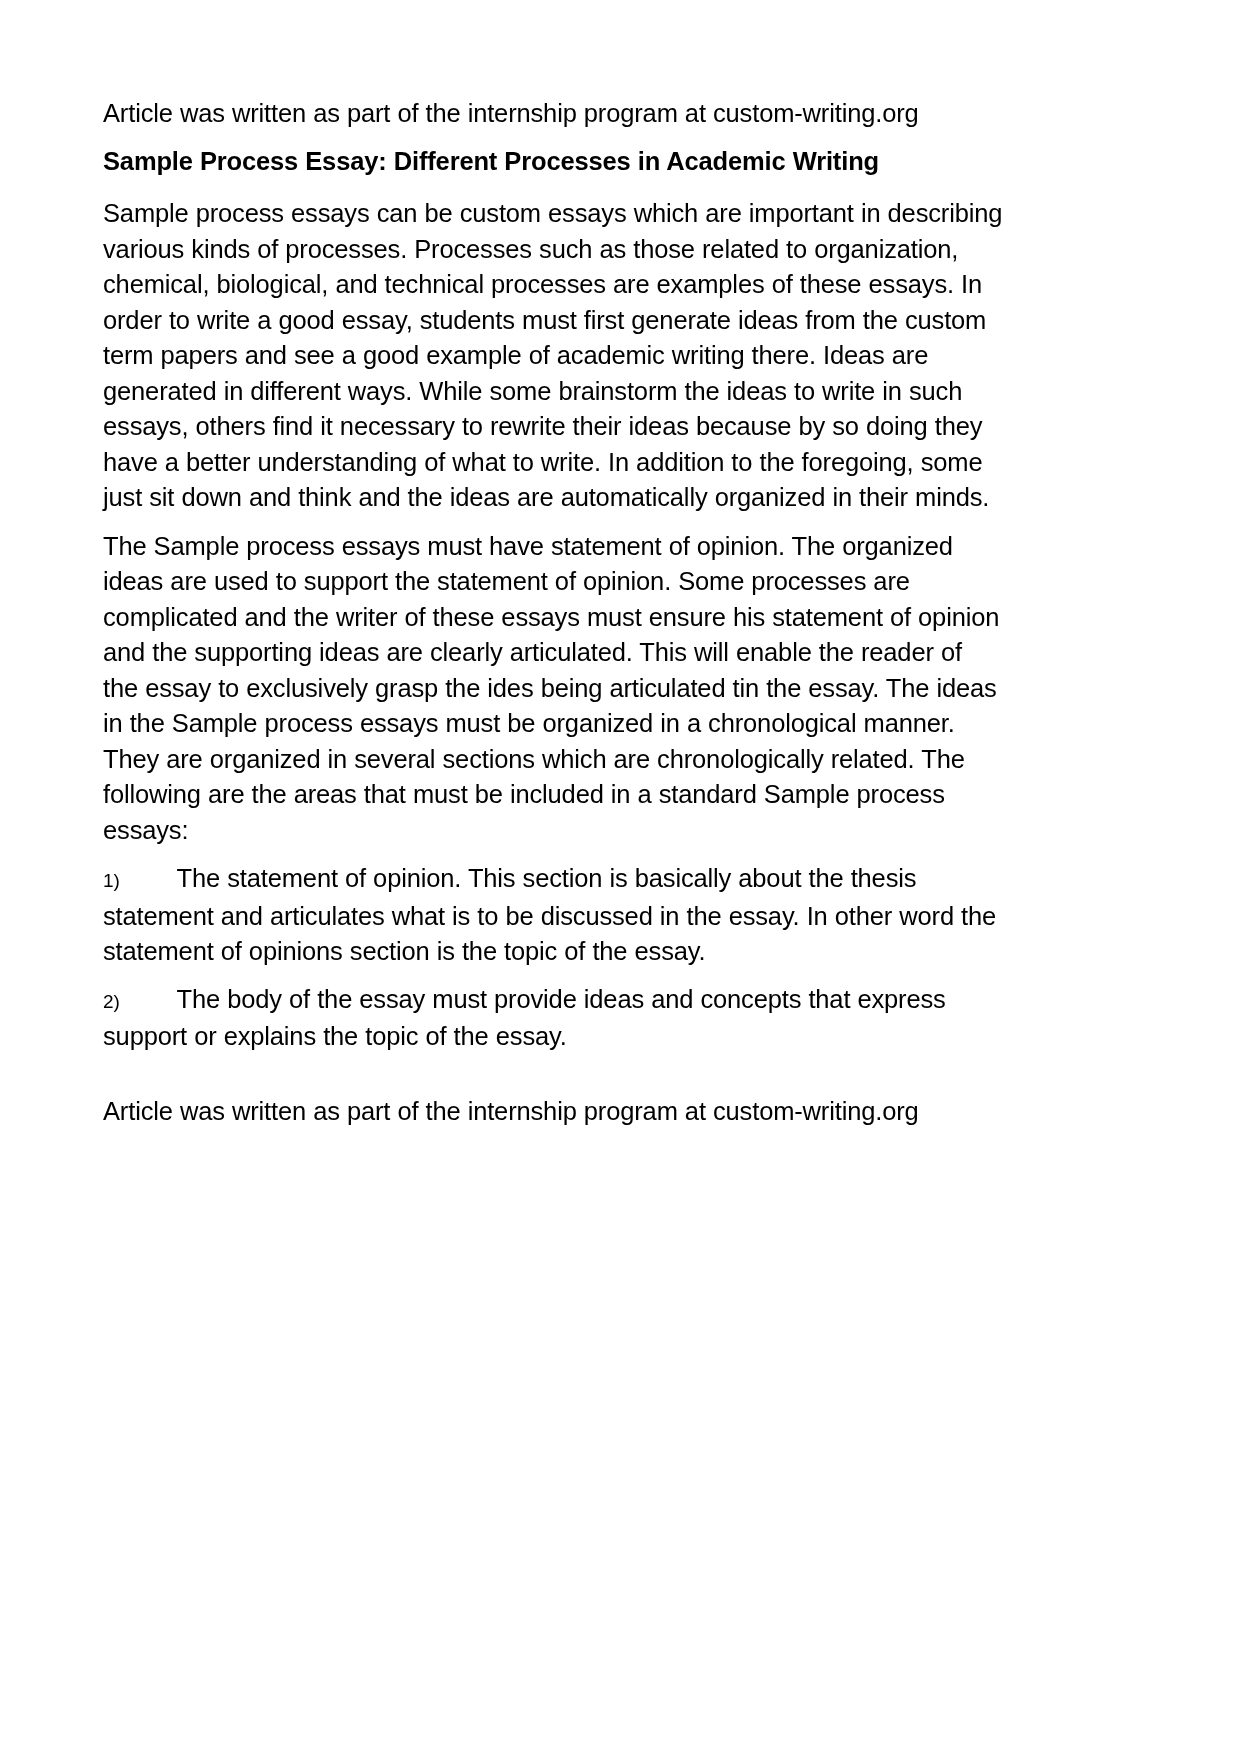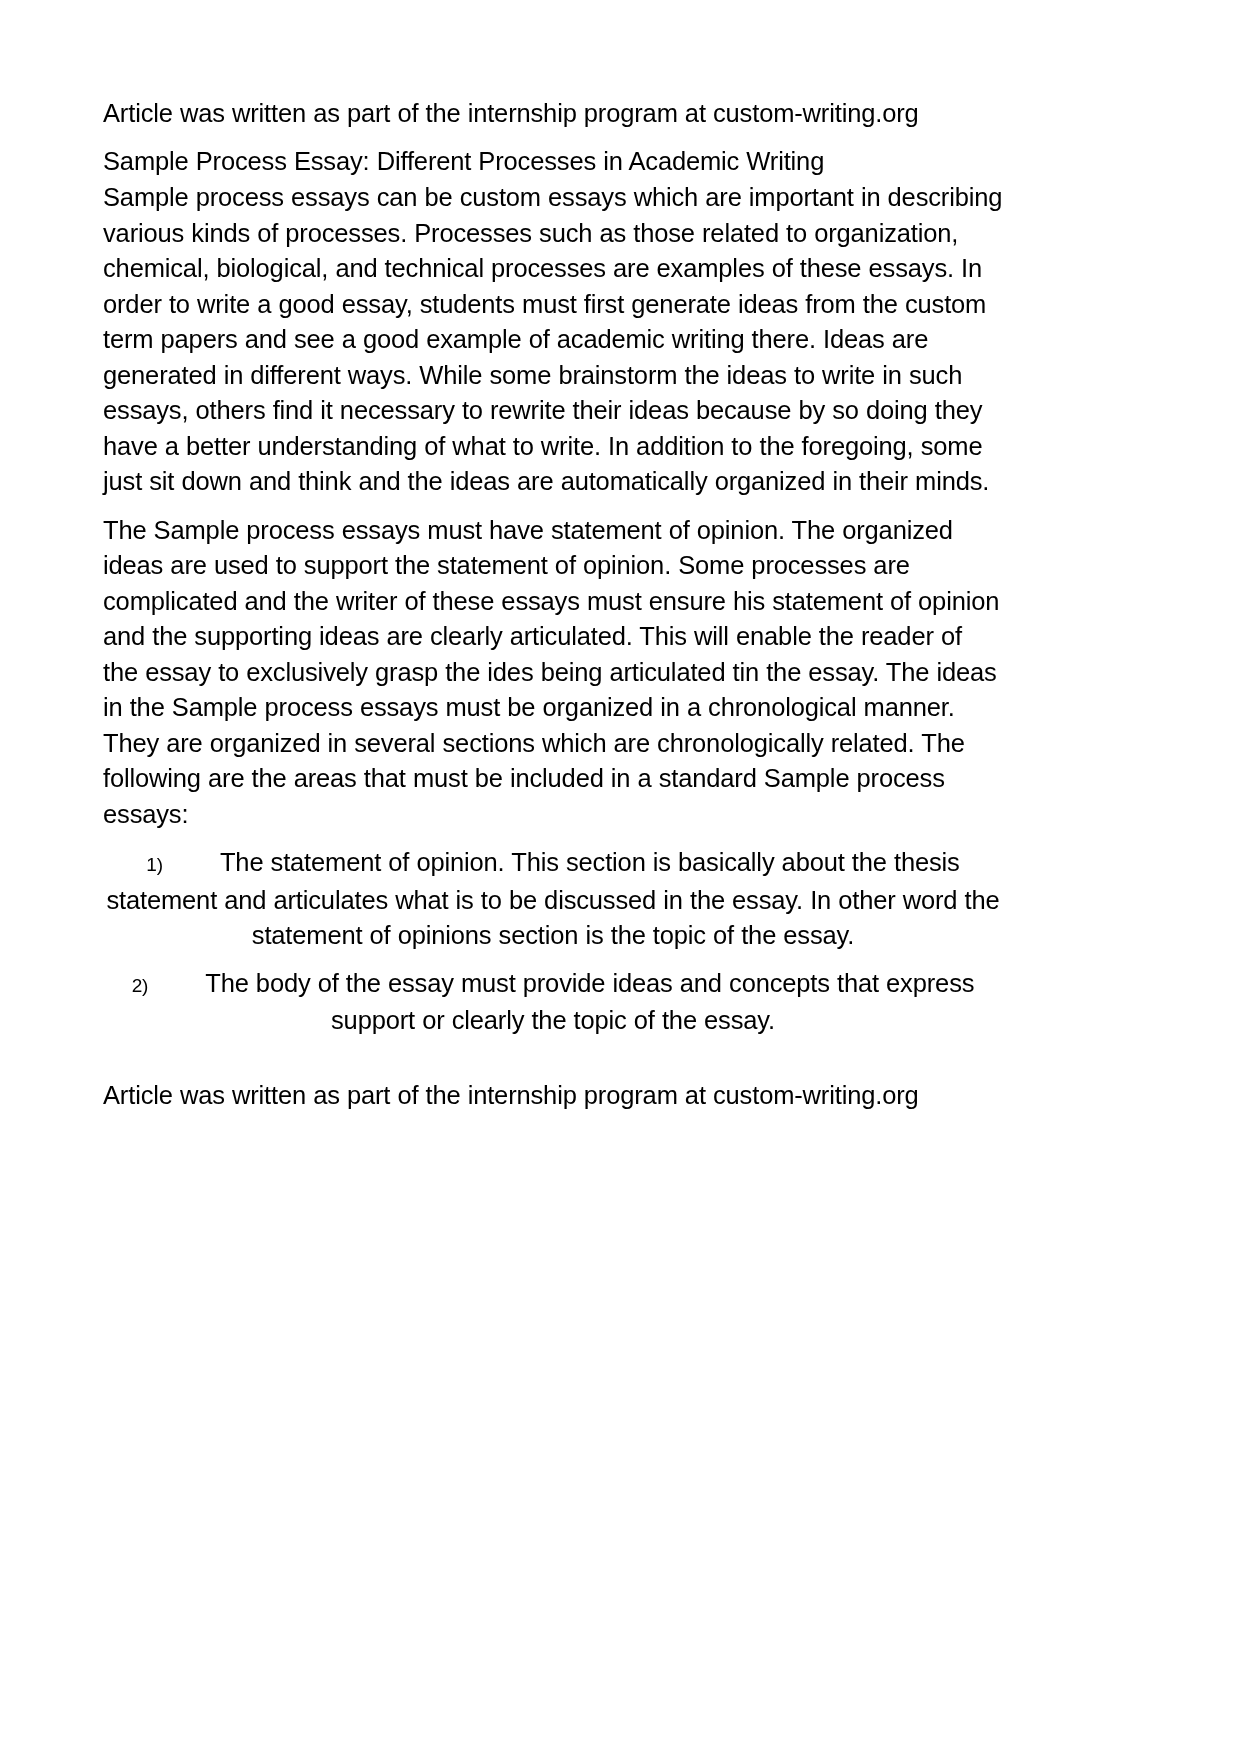--- a/index.html
+++ b/index.html
@@ -29,28 +29,28 @@
     text-align: left;
     letter-spacing: -0.15px;
     word-spacing: 0.2px;
     margin: 0 0 13px 0;
     -webkit-font-smoothing: antialiased;
   }
   .header-line {
     margin-bottom: 12px;
   }
   .title-line {
-    margin-bottom: 1px;
+    margin-bottom: 17px;
+    font-weight: bold;
   }
   .body-para {
     margin-bottom: 13px;
   }
   .list-item {
     margin-bottom: 12px;
-    text-align: center;
   }
   .list-marker {
     font-size: 19px;
     line-height: 35.5px;
     vertical-align: baseline;
   }
   .list-gap {
     display: inline-block;
     width: 57px;
   }
@@ -67,19 +67,19 @@
     <p class="doc-text header-line">Article was written as part of the internship program at custom-writing.org</p>
 
     <p class="doc-text title-line">Sample Process Essay: Different Processes in Academic Writing</p>
 
     <p class="doc-text body-para">Sample process essays can be custom essays which are important in describing various kinds of processes. Processes such as those related to organization, chemical, biological, and technical processes are examples of these essays. In order to write a good essay, students must first generate ideas from the custom term papers and see a good example of academic writing there. Ideas are generated in different ways. While some brainstorm the ideas to write in such essays, others find it necessary to rewrite their ideas because by so doing they have a better understanding of what to write. In addition to the foregoing, some just sit down and think and the ideas are automatically organized in their minds.</p>
 
     <p class="doc-text body-para">The Sample process essays must have statement of opinion. The organized ideas are used to support the statement of opinion. Some processes are complicated and the writer of these essays must ensure his statement of opinion and the supporting ideas are clearly articulated. This will enable the reader of the essay to exclusively grasp the ides being articulated tin the essay. The ideas in the Sample process essays must be organized in a chronological manner. They are organized in several sections which are chronologically related. The following are the areas that must be included in a standard Sample process essays:</p>
 
     <p class="doc-text list-item"><span class="list-marker">1)</span><span class="list-gap"></span><span>The statement of opinion. This section is basically about the thesis statement and articulates what is to be discussed in the essay. In other word the statement of opinions section is the topic of the essay.</span></p>
 
-    <p class="doc-text list-item"><span class="list-marker">2)</span><span class="list-gap"></span><span>The body of the essay must provide ideas and concepts that express support or clearly the topic of the essay.</span></p>
+    <p class="doc-text list-item"><span class="list-marker">2)</span><span class="list-gap"></span><span>The body of the essay must provide ideas and concepts that express support or explains the topic of the essay.</span></p>
 
 
     <p class="doc-text closing-line">Article was written as part of the internship program at custom-writing.org</p>
 
   </div>
 </div>
 
 </body></html>

